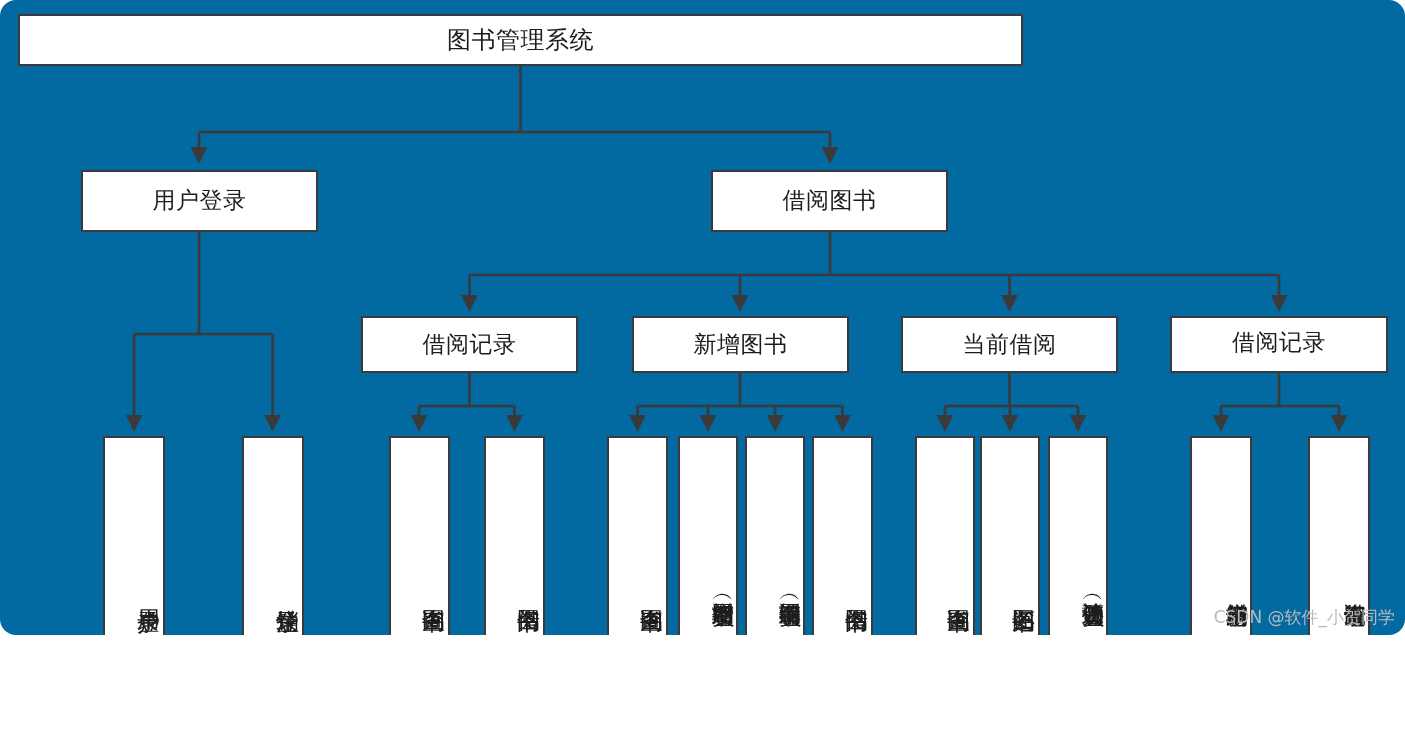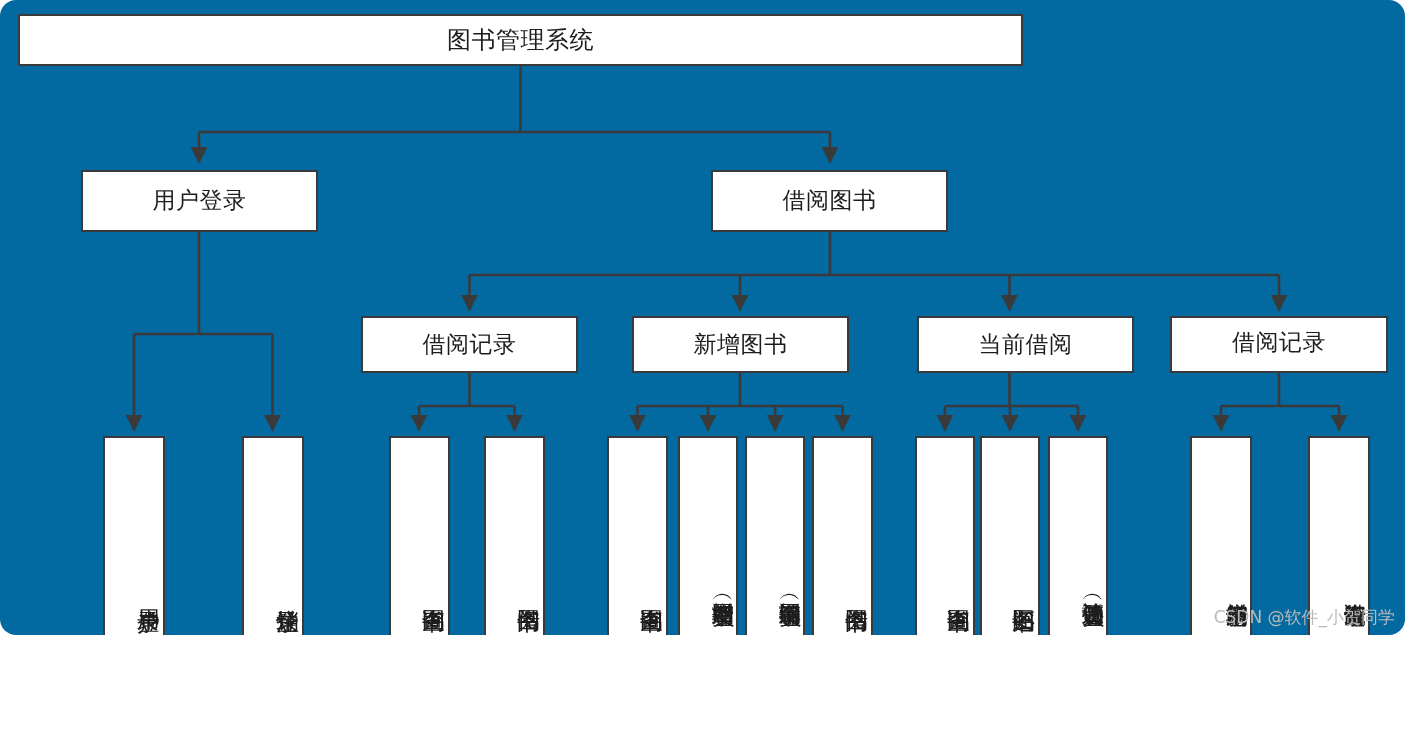--- a/index.html
+++ b/index.html
@@ -111,21 +111,21 @@
   <div class="node h" style="left:711px;top:170px;width:237px;height:62px;">
     <span>借阅图书</span>
   </div>
 
   <div class="node h" style="left:361px;top:316px;width:217px;height:57px;">
     <span>借阅记录</span>
   </div>
   <div class="node h" style="left:632px;top:316px;width:217px;height:57px;">
     <span>新增图书</span>
   </div>
-  <div class="node h" style="left:901px;top:316px;width:217px;height:57px;margin-left:16px;">
+  <div class="node h" style="left:901px;top:316px;width:217px;height:57px;">
     <span>当前借阅</span>
   </div>
   <div class="node h" style="left:1170px;top:316px;width:218px;height:57px;font-family:Liberation Mono, monospace;">
     <span>借阅记录</span>
   </div>
 
   <div class="node v" style="left:103px;top:436px;width:62px;height:297px;">
     <span>用户登录</span>
   </div>
   <div class="node v" style="left:242px;top:436px;width:62px;height:297px;">

